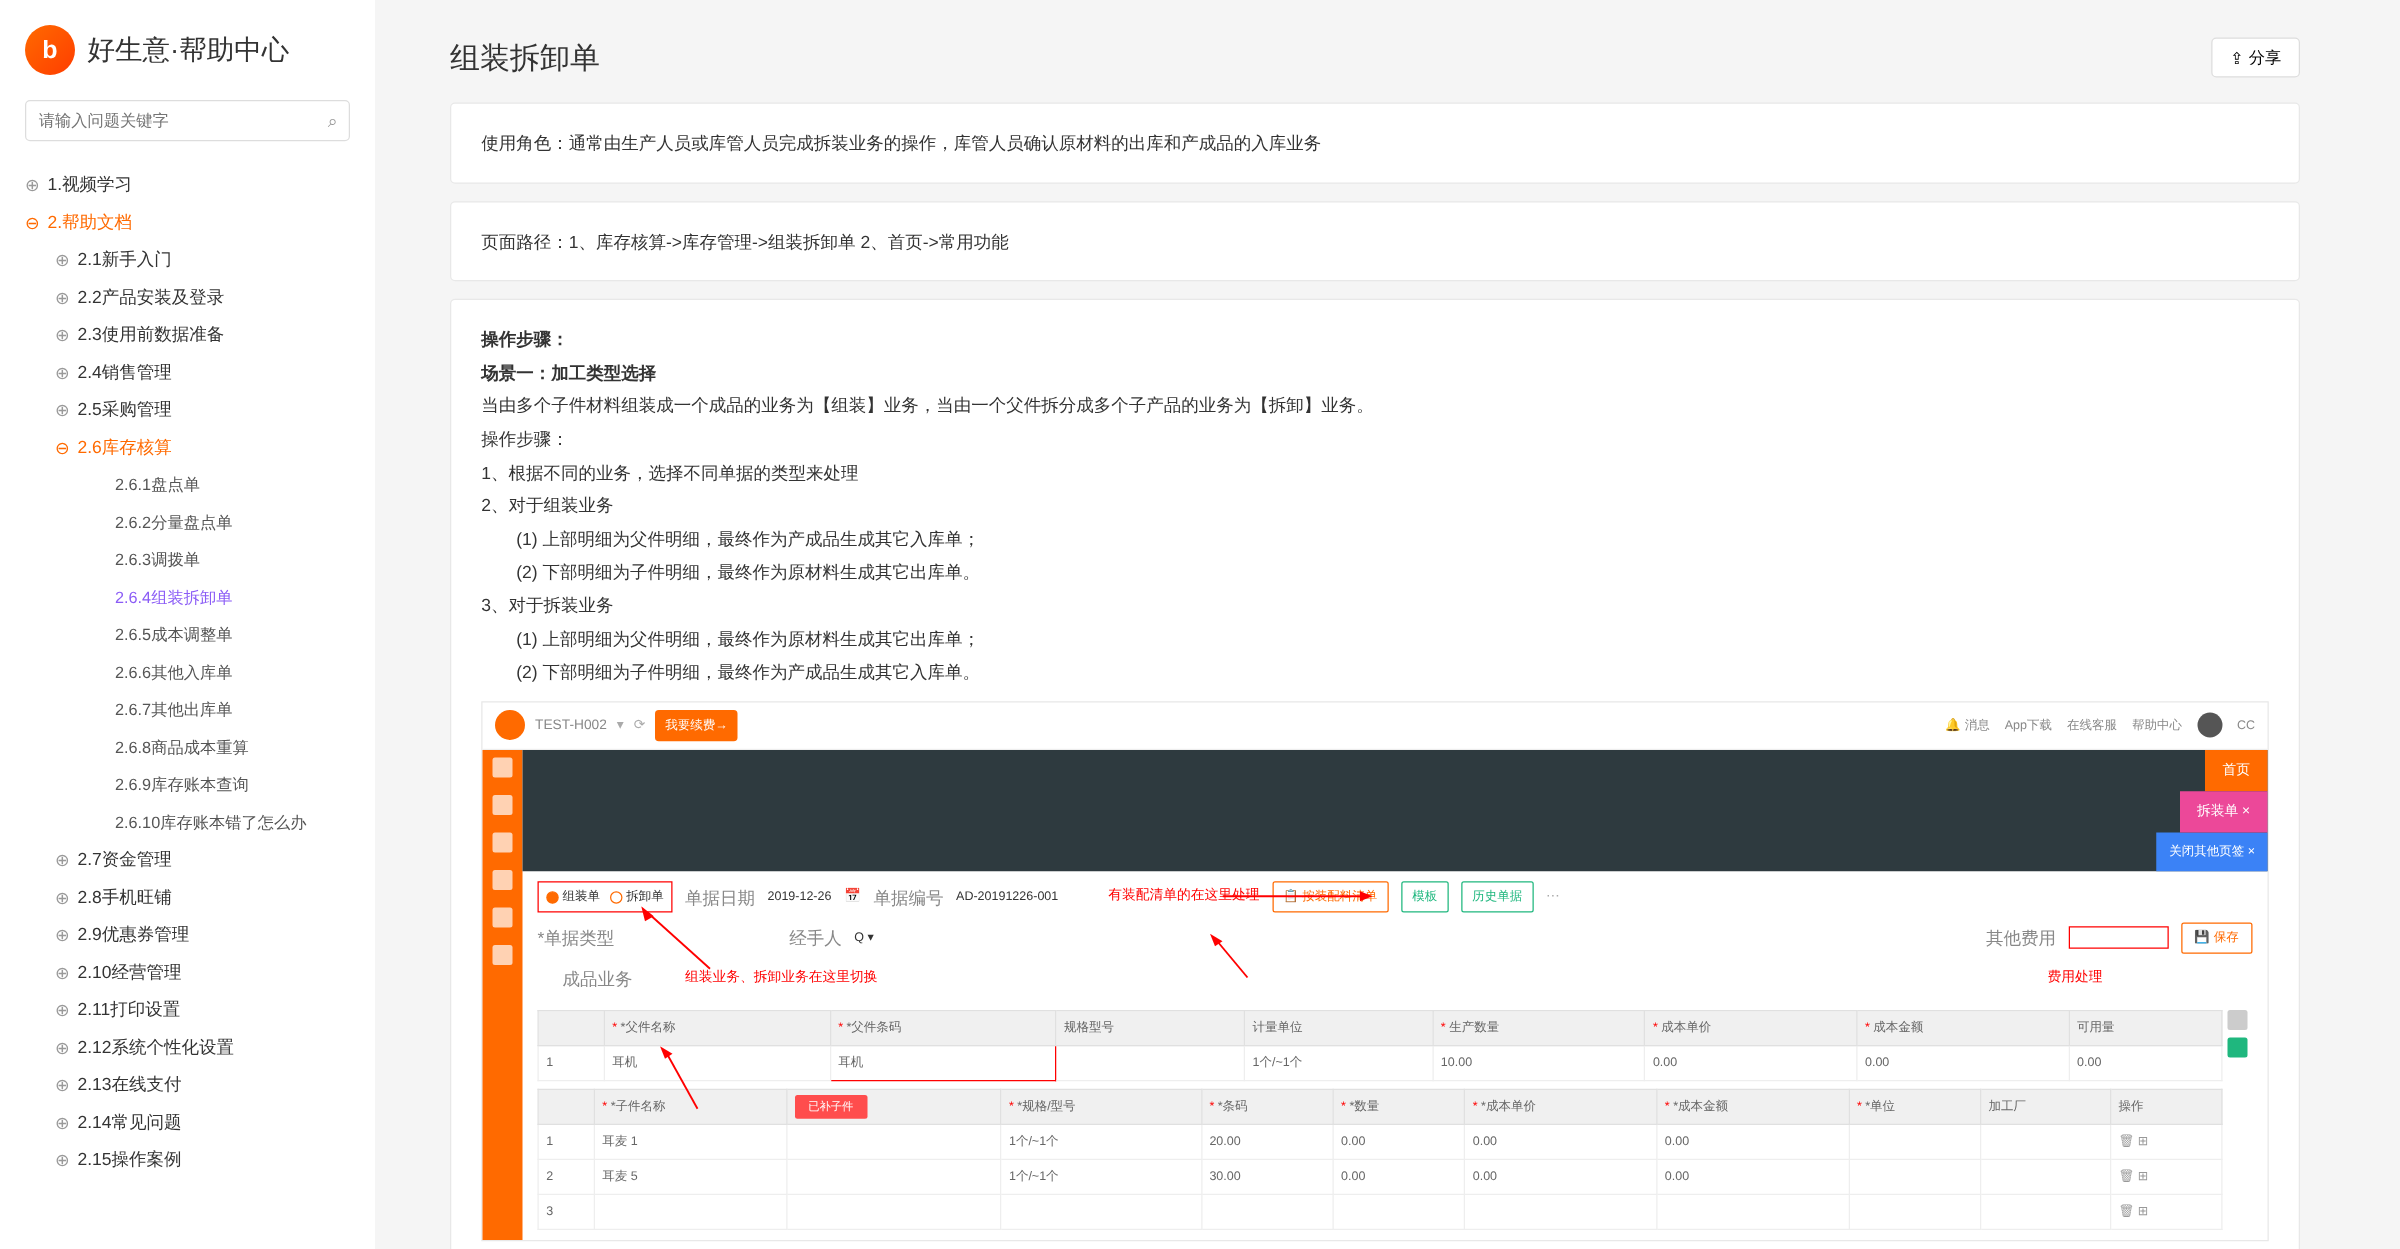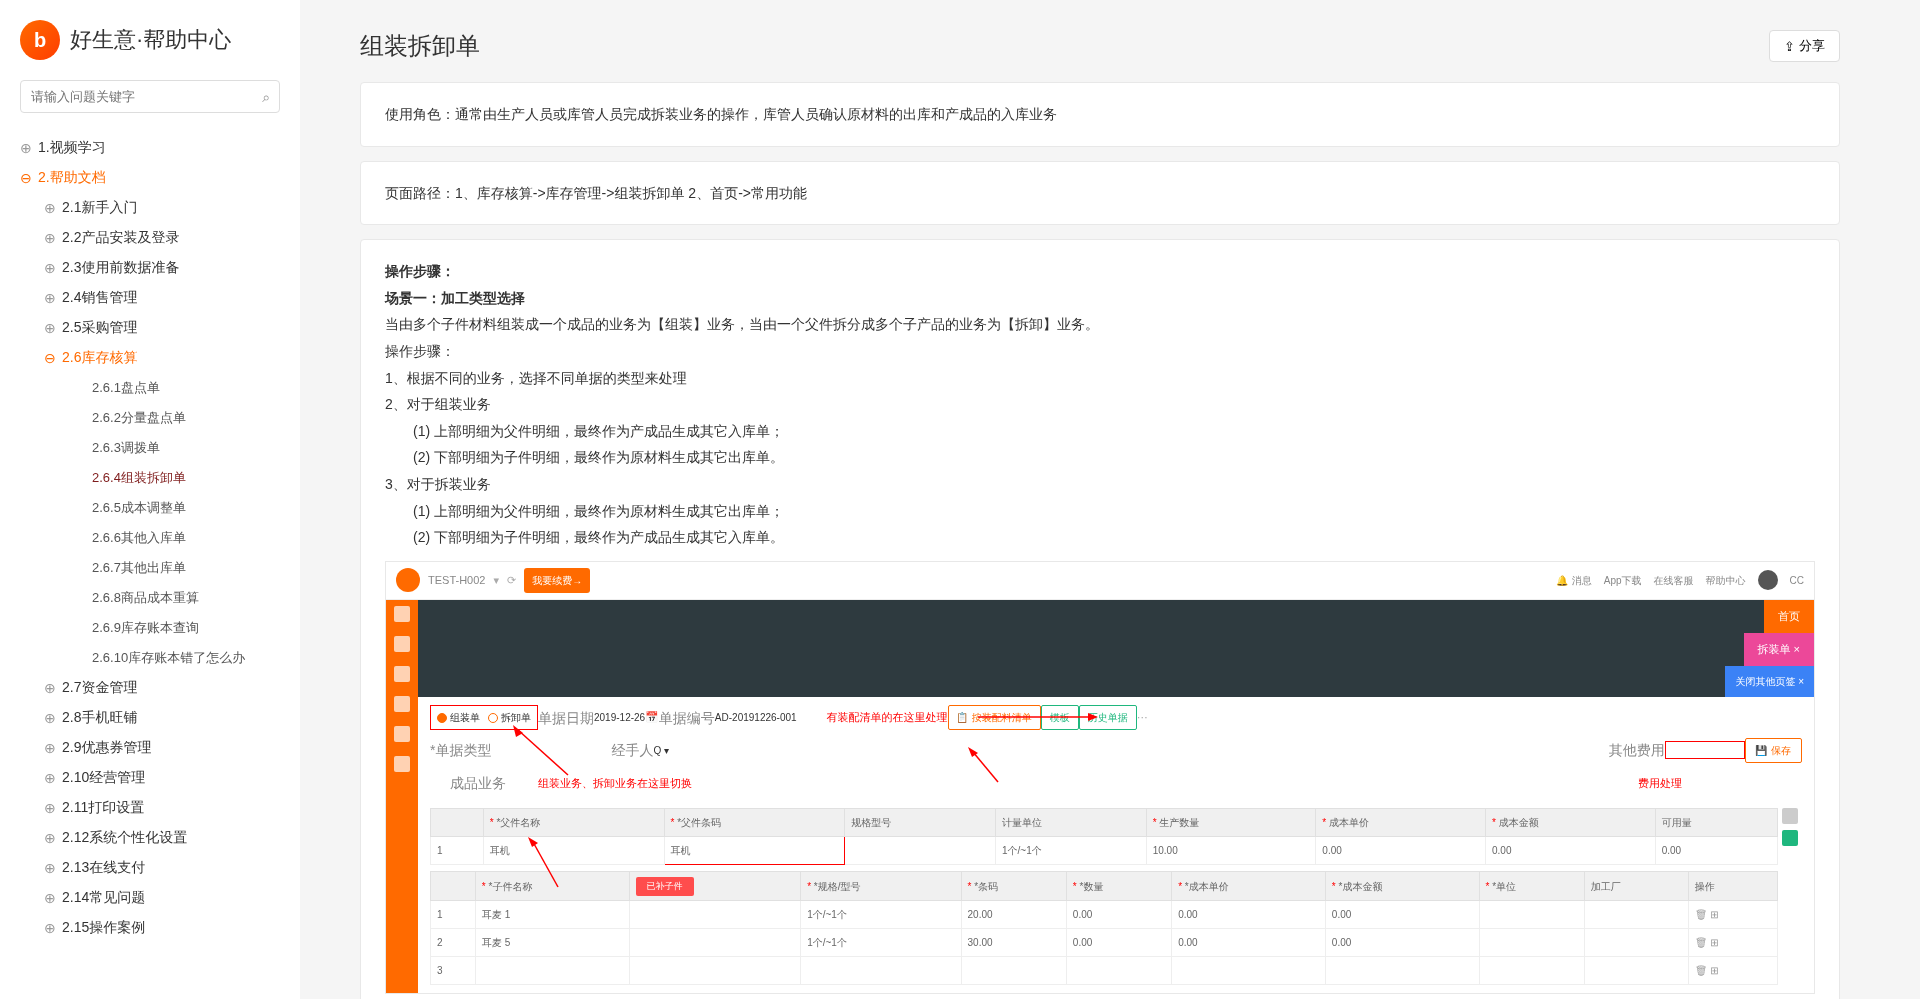--- a/index.html
+++ b/index.html
@@ -14,21 +14,21 @@
 .search-box .search-ic { position: absolute; right: 10px; top: 50%; transform: translateY(-50%); color: #999; }
 .nav-list { list-style: none; }
 .nav-item { display: flex; align-items: center; padding: 6px 0; cursor: pointer; }
 .nav-item .expand-ic { width: 18px; color: #999; font-size: 14px; }
 .nav-item.active .expand-ic { color: #ff6a00; }
 .nav-item.active > .label { color: #ff6a00; }
 .nav-item .label { font-size: 14px; color: #333; }
 .nav-sub { list-style: none; padding-left: 24px; }
 .nav-sub2 { list-style: none; padding-left: 48px; }
 .nav-sub2 .nav-leaf { padding: 6px 0; font-size: 13px; color: #555; cursor: pointer; }
-.nav-sub2 .nav-leaf.current { color: #7f1d1d; }
+.nav-sub2 .nav-leaf.current { color: #8b5cf6; }
 .main { flex: 1; padding: 30px 60px; max-width: 1600px; }
 .page-header { display: flex; justify-content: space-between; align-items: center; margin-bottom: 20px; }
 .page-title { font-size: 24px; font-weight: 500; }
 .share-btn { padding: 6px 14px; border: 1px solid #ddd; border-radius: 4px; background: #fff; cursor: pointer; font-size: 13px; display: flex; align-items: center; gap: 4px; }
 .card { background: #fff; border: 1px solid #e8e8e8; border-radius: 4px; padding: 18px 24px; margin-bottom: 14px; line-height: 1.9; }
 .sub-indent { padding-left: 28px; }
 .bold { font-weight: 600; }
 .screenshot { background: #fff; border: 1px solid #e8e8e8; margin-top: 10px; font-size: 11px; }
 .ss-top { display: flex; align-items: center; padding: 6px 10px; border-bottom: 1px solid #eee; gap: 8px; }
 .ss-logo { width: 24px; height: 24px; border-radius: 50%; background: #ff6a00; }
@@ -40,30 +40,30 @@
 .ss-body { display: flex; }
 .ss-nav { width: 32px; background: #ff6a00; display: flex; flex-direction: column; align-items: center; padding-top: 6px; gap: 14px; }
 .ss-nav-ic { width: 16px; height: 16px; background: rgba(255,255,255,0.7); border-radius: 2px; }
 .ss-content { flex: 1; }
 .ss-tabs { background: #2e3a3f; display: flex; align-items: flex-end; flex-direction: column; }
 .ss-tab { padding: 6px 14px; color: #ccc; font-size: 11px; }
 .ss-tab.home { background: #ff6a00; color: #fff; }
 .ss-tab.active-t { background: #ec4899; color: #fff; position: relative; }
 .ss-tab-close { margin-left: auto; background: #3b82f6; color: #fff; padding: 6px 10px; font-size: 10px; }
 .ss-form { padding: 8px 12px; position: relative; }
-.ss-form-row { display: flex; align-items: center; margin-bottom: 6px; flex-wrap: wrap; }
+.ss-form-row { display: flex; align-items: center; gap: 10px; margin-bottom: 6px; flex-wrap: wrap; }
 .ss-radio-grp { border: 1px solid #f00; padding: 2px 6px; display: flex; gap: 8px; }
 .ss-radio { display: flex; align-items: center; gap: 3px; font-size: 10px; }
 .ss-radio .dot { width: 10px; height: 10px; border: 1px solid #ff6a00; border-radius: 50%; }
 .ss-radio.on .dot { background: #ff6a00; }
 .ss-field-lbl { color: #888; font-size: 14px; }
 .ss-field-val { color: #333; font-size: 10px; }
 .ss-btn-outline { border: 1px solid #ff6a00; color: #ff6a00; padding: 2px 8px; font-size: 10px; border-radius: 2px; }
 .ss-btn-green { border: 1px solid #1fb77e; color: #1fb77e; padding: 2px 8px; font-size: 10px; border-radius: 2px; }
-.ss-anno-red { color: #f00; font-size: 11px; }
+.ss-anno-red { color: #f00; font-size: 11px; font-family: Liberation Mono, monospace; }
 .ss-arrow { position: absolute; }
 .ss-arrow-line { stroke: #f00; stroke-width: 1.5; fill: none; }
 .ss-input-box { border: 1px solid #f00; padding: 2px 6px; min-width: 80px; height: 18px; }
 .ss-save { border: 1px solid #ff6a00; color: #ff6a00; padding: 2px 10px; font-size: 10px; border-radius: 2px; margin-left: auto; }
 .ss-table { width: 100%; border-collapse: collapse; font-size: 10px; margin-top: 6px; }
 .ss-table th { background: #f0f0f0; padding: 4px 6px; text-align: left; color: #666; font-weight: normal; border: 1px solid #e0e0e0; }
 .ss-table td { padding: 4px 6px; border: 1px solid #eee; color: #666; }
 .ss-table .req::before { content: "* "; color: #f00; }
 .ss-badge-red { background: #ff4d4d; color: #fff; padding: 1px 11px; border-radius: 2px; font-size: 9px; display: inline-block; }
 .ss-cell-hl { border: 1px solid #f00 !important; }

